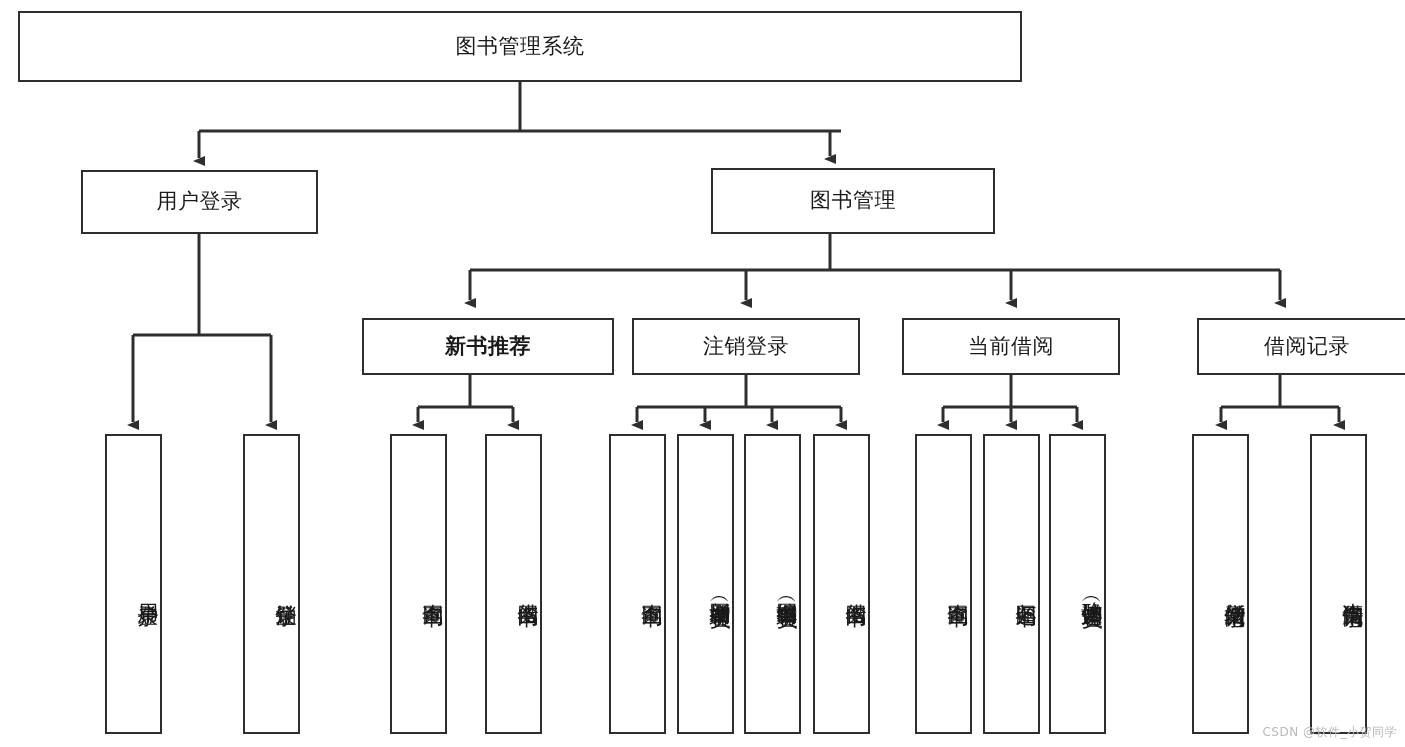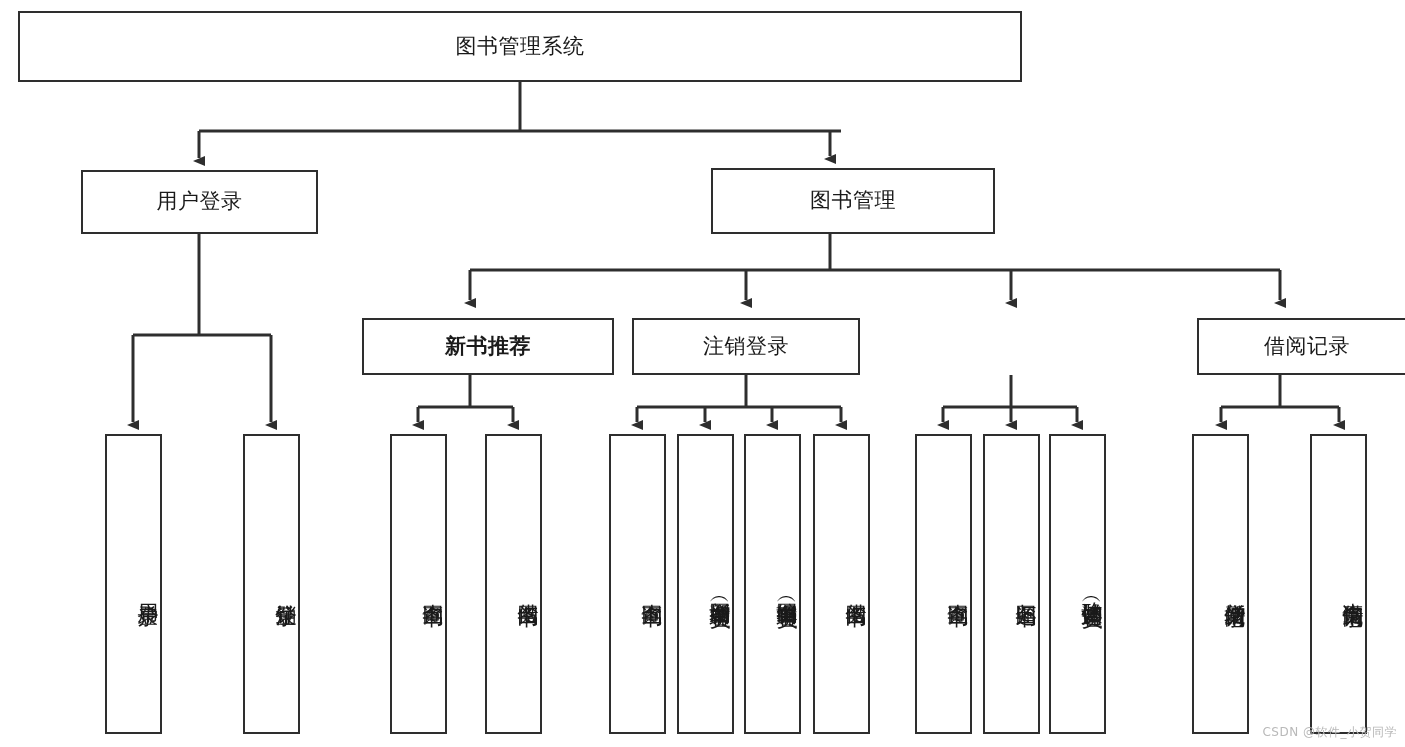--- a/index.html
+++ b/index.html
@@ -129,20 +129,23 @@
   <div class="node h" style="left:711px; top:168px; width:284px; height:66px;">
     <span>图书管理</span>
   </div>
 
   <div class="node h" style="left:362px; top:318px; width:252px; height:57px;font-weight:bold;">
     <span>新书推荐</span>
   </div>
   <div class="node h" style="left:632px; top:318px; width:228px; height:57px;">
     <span>注销登录</span>
   </div>
+  <div class="node h" style="left:902px; top:318px; width:218px; height:57px;">
+    <span>当前借阅</span>
+  </div>
   <div class="node h" style="left:1170px; top:318px; width:220px; height:57px;margin-left:27px;">
     <span>借阅记录</span>
   </div>
 
   <div class="node leaf" style="left:105px; top:434px; width:57px; height:300px;">
     <span>用户登录</span>
   </div>
   <div class="node leaf" style="left:243px; top:434px; width:57px; height:300px;">
     <span>注销登录</span>
   </div>

